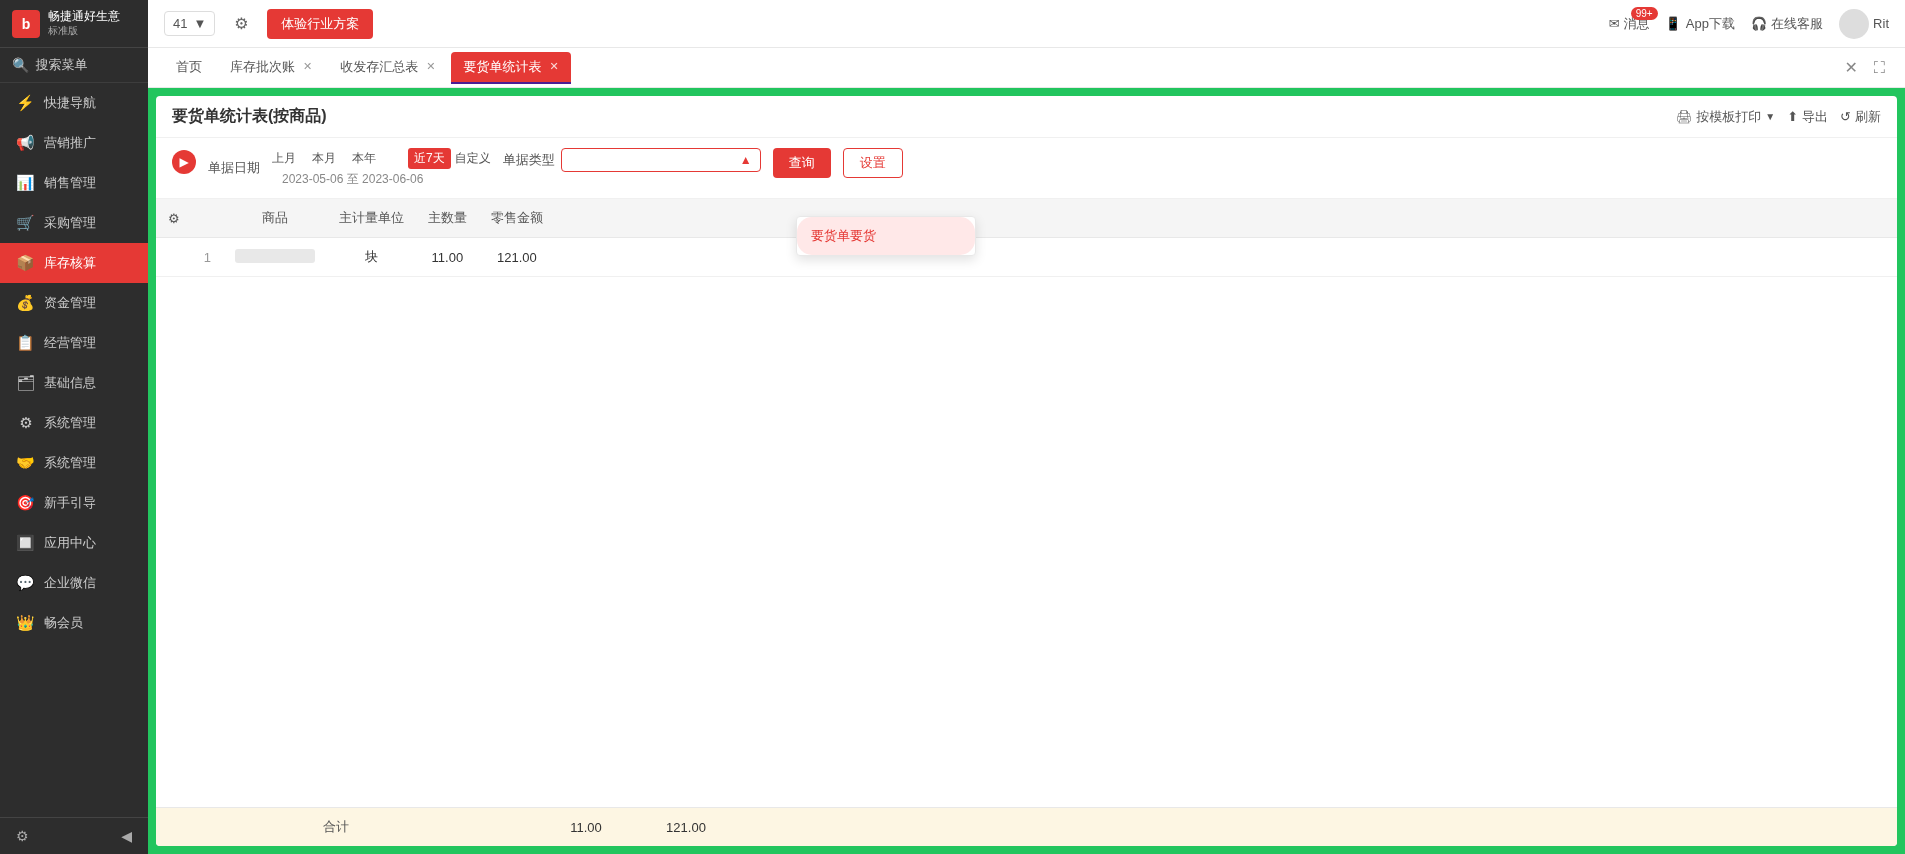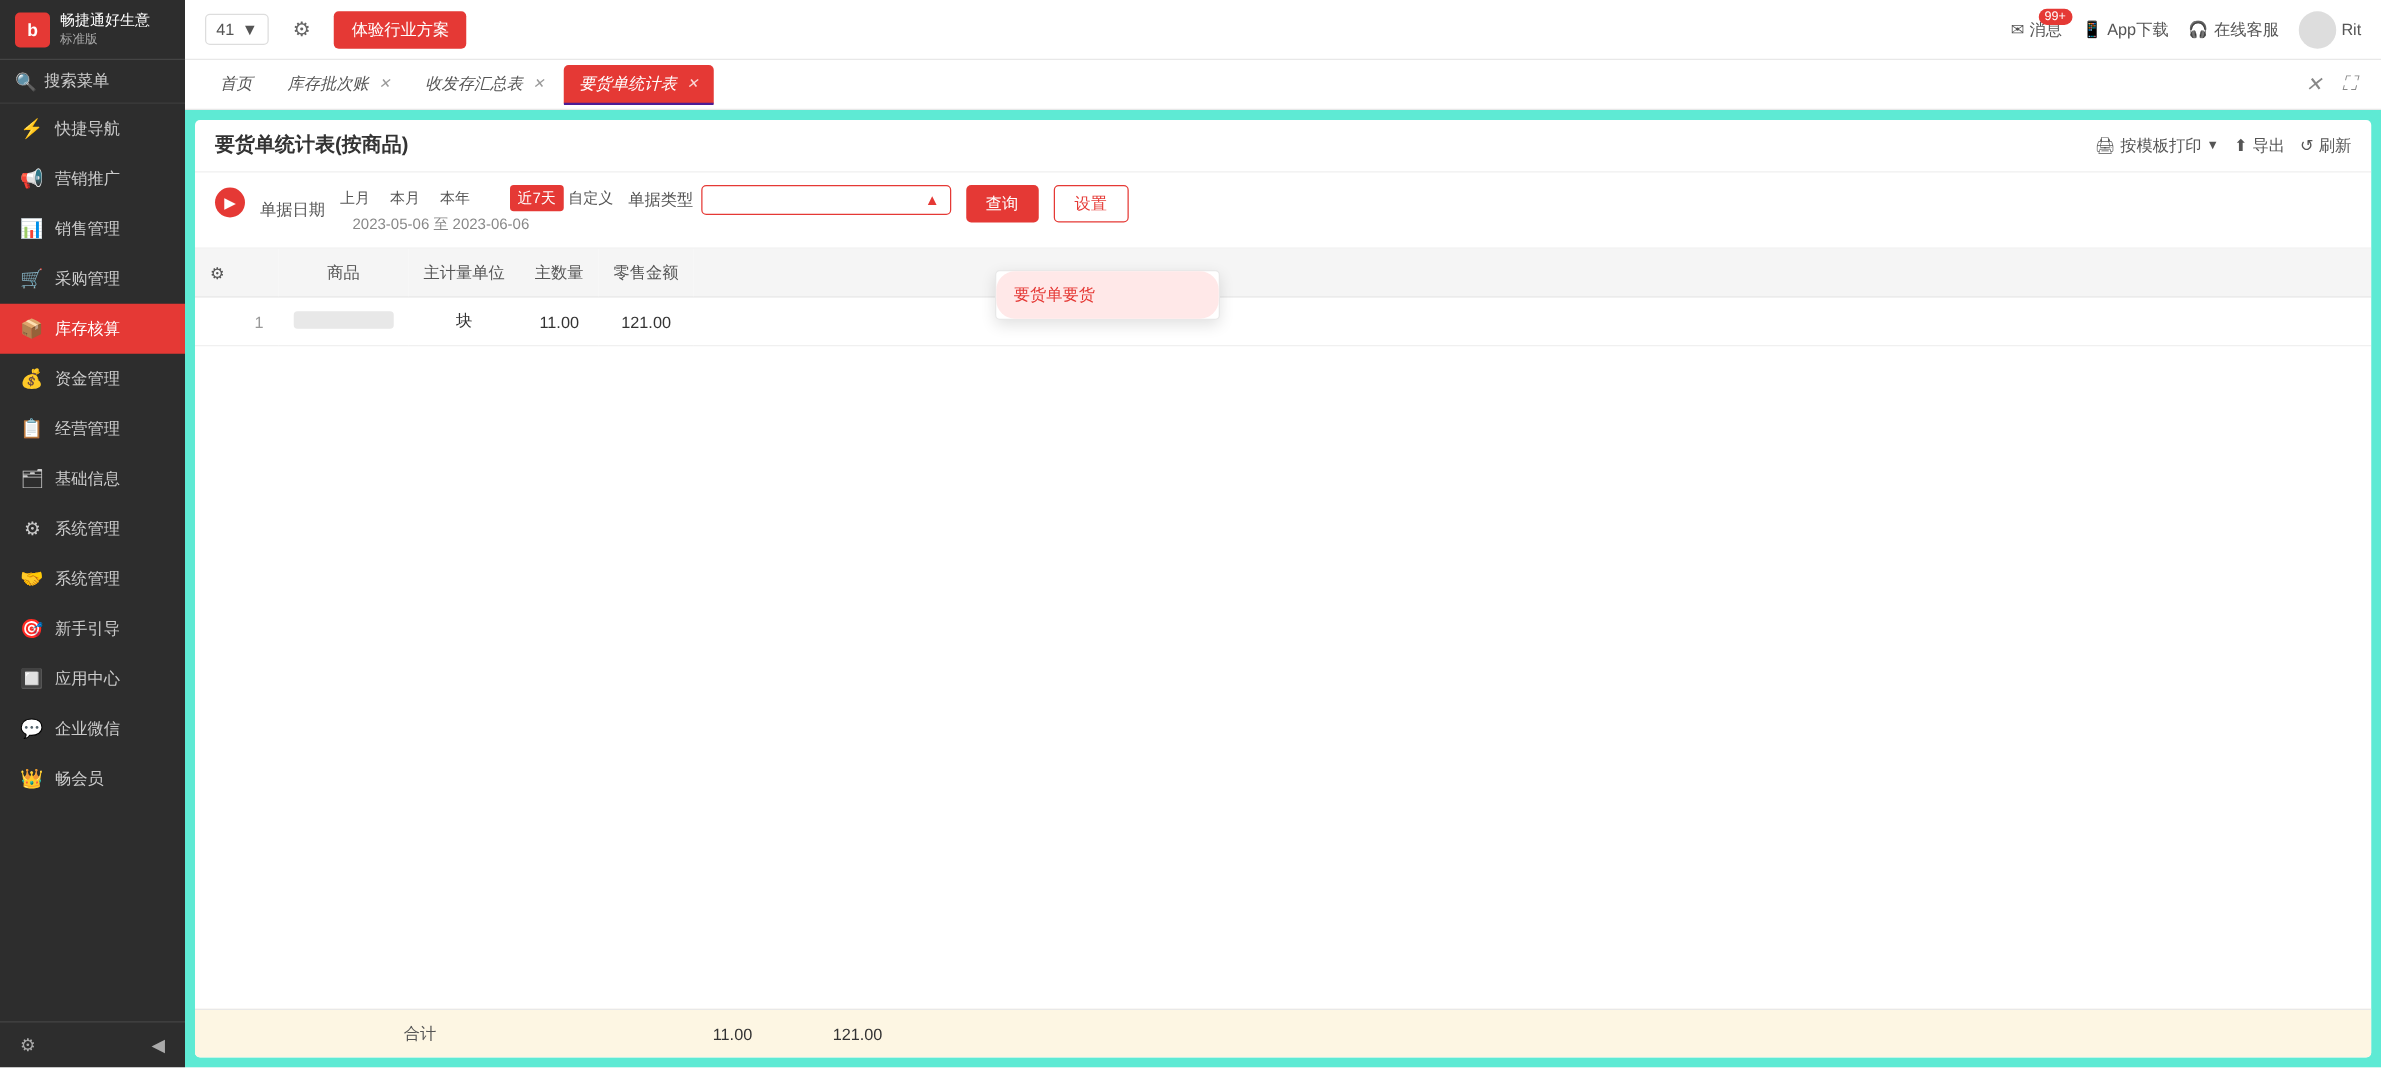--- a/index.html
+++ b/index.html
@@ -83,21 +83,21 @@
       color: #aaa;
       font-size: 14px;
       cursor: pointer;
     }
 
     
     .main {
       flex: 1;
       display: flex;
       flex-direction: column;
-      background: #5eead4;
+      background: #22c55e;
       overflow: hidden;
     }
 
     
     .top-header {
       background: white;
       height: 48px;
       display: flex;
       align-items: center;
       padding: 0 16px;
@@ -175,21 +175,20 @@
 
     
     .tab-bar {
       background: white;
       display: flex;
       align-items: center;
       padding: 0 16px;
       border-bottom: 1px solid #e8e8e8;
       height: 40px;
       gap: 4px;
-      font-style: italic;
     }
     .tab {
       padding: 6px 12px;
       font-size: 13px;
       color: #555;
       cursor: pointer;
       display: flex;
       align-items: center;
       gap: 6px;
       border-bottom: 2px solid transparent;

